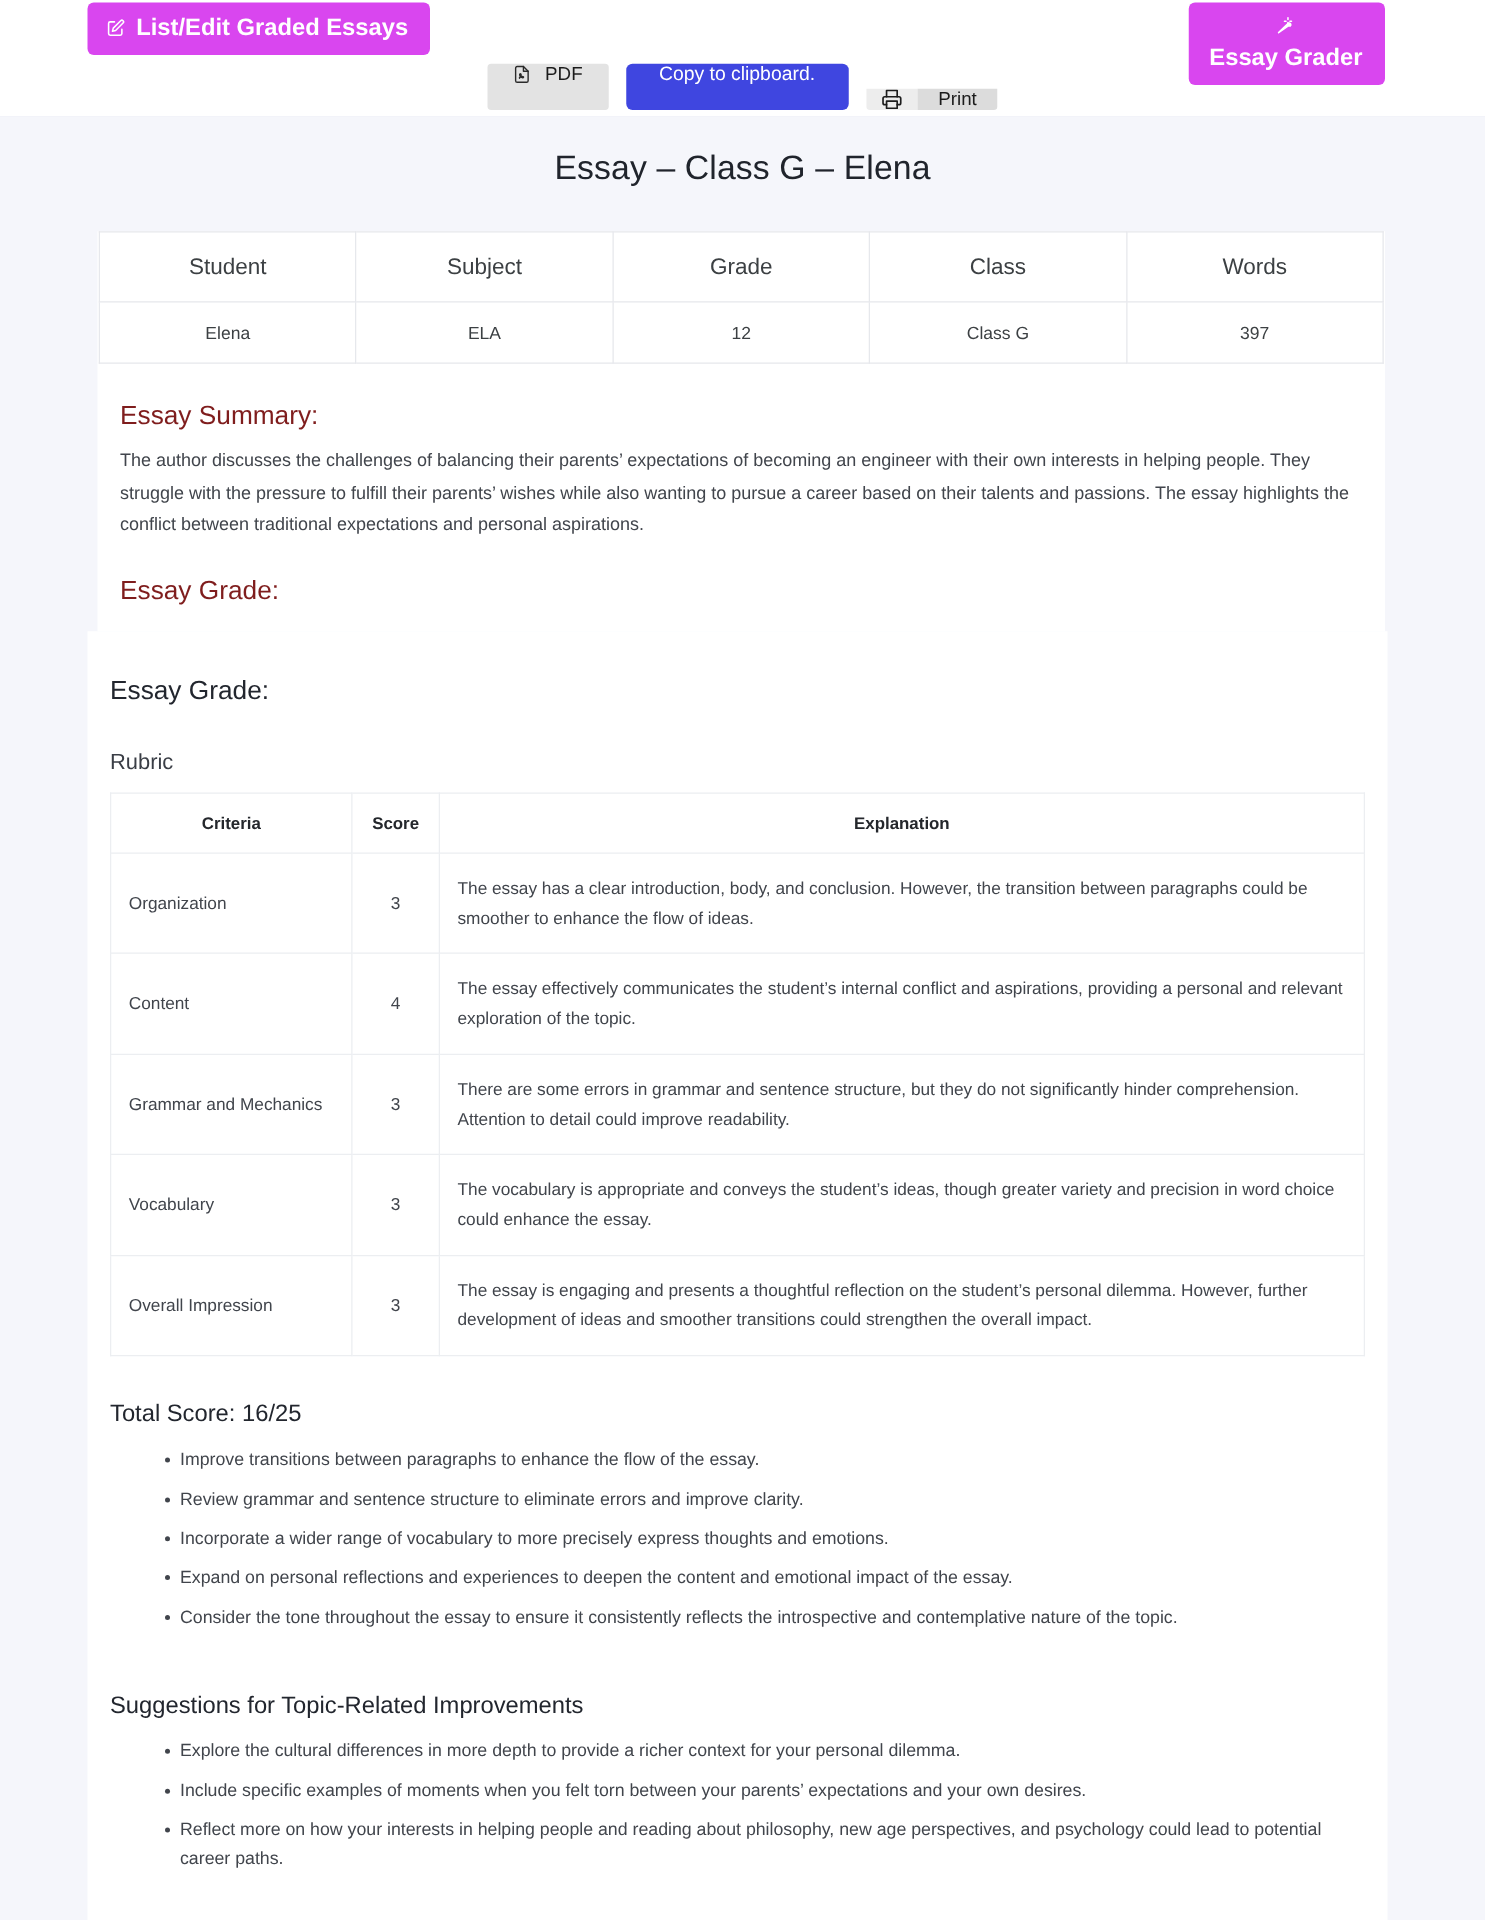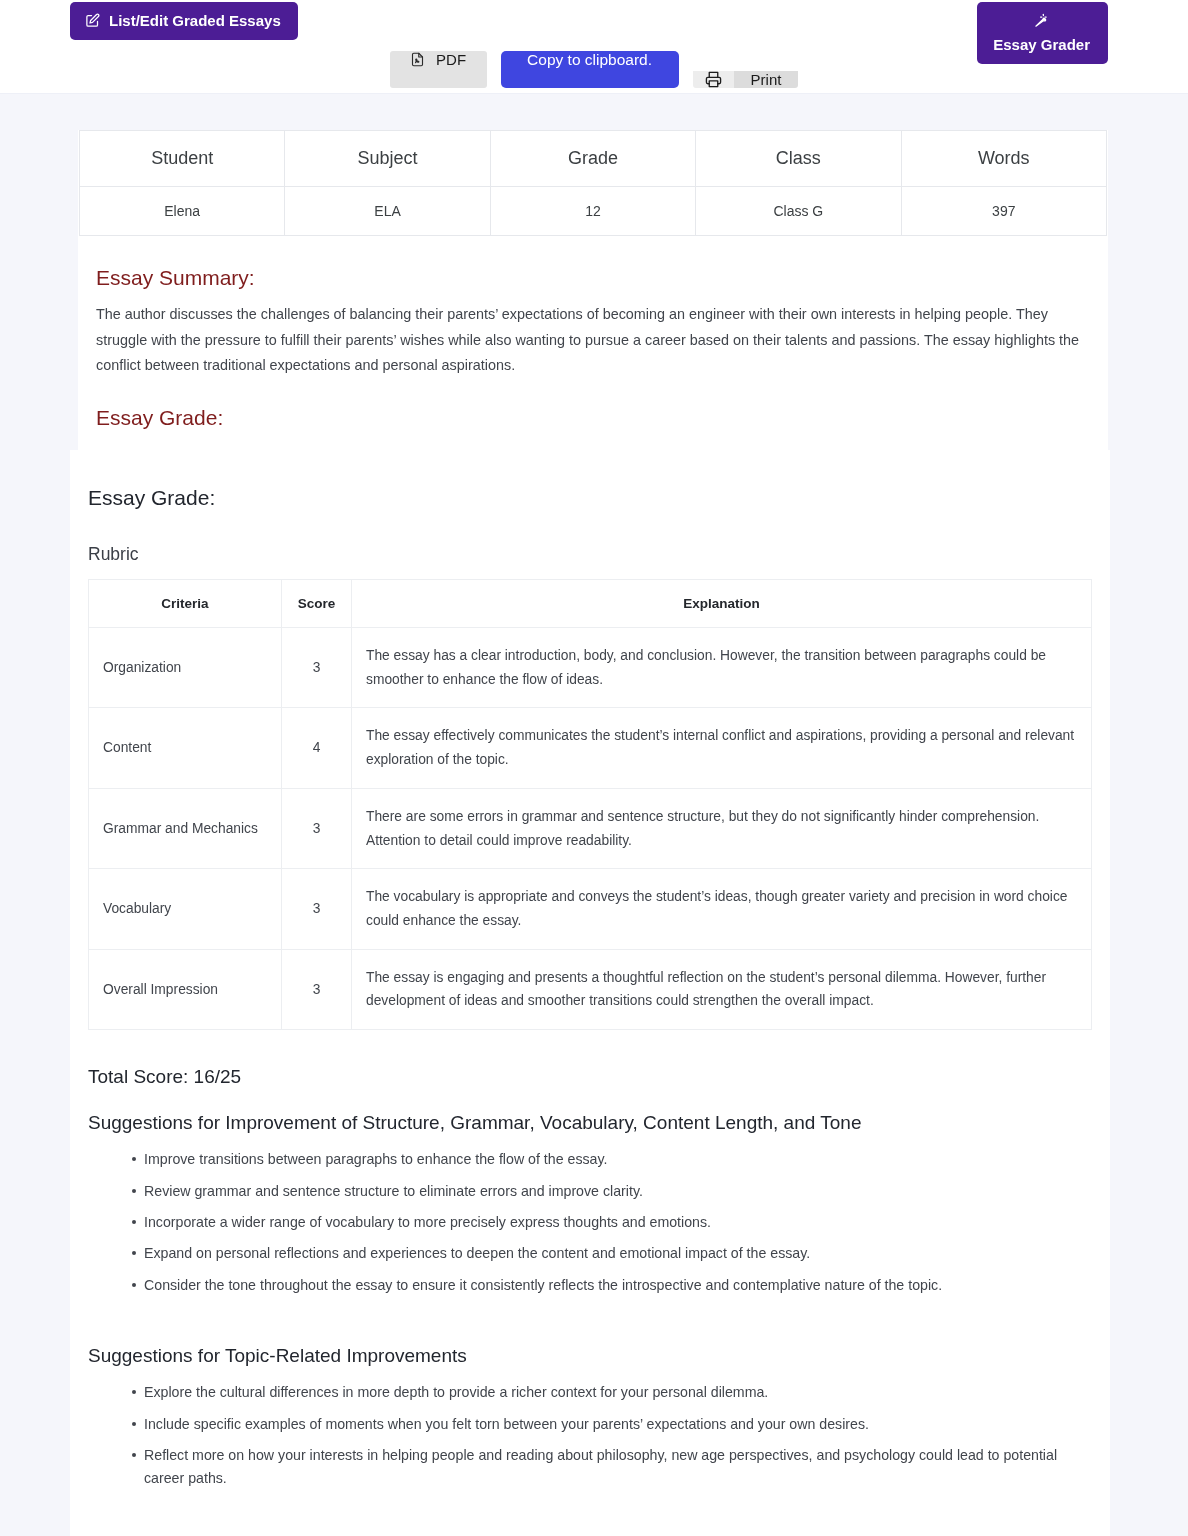--- a/index.html
+++ b/index.html
@@ -16,25 +16,25 @@
   }
 
   
   .topbar {
     position: relative;
     height: 94px;
     background: #ffffff;
     border-bottom: 1px solid #eef0f7;
   }
   .btn-primary {
-    background: #4c1d95;
+    background: #d946ef;
     color: #ffffff;
     border: none;
     border-radius: 5px;
-    font-size: 15px;
+    font-size: 19px;
     font-family: "Liberation Sans", sans-serif;
     font-weight: 600;
     display: inline-flex;
     align-items: center;
     gap: 9px;
     cursor: pointer;
     line-height: 1;
   }
   .nav-left {
     position: absolute;
@@ -314,20 +314,21 @@
         </svg>
       </span>
       <span class="tb-print-label">Print</span>
     </div>
 
   </div>
 </div>
 
 <div class="page">
 
+  <h1 class="doc-title">Essay – Class G – Elena</h1>
 
   <div class="card-top">
 
     <table class="info">
       <thead>
         <tr>
           <th>Student</th>
           <th>Subject</th>
           <th>Grade</th>
           <th>Class</th>
@@ -390,21 +391,20 @@
             <td class="c-criteria">Overall Impression</td>
             <td class="c-score">3</td>
             <td>The essay is engaging and presents a thoughtful reflection on the student’s personal dilemma. However, further development of ideas and smoother transitions could strengthen the overall impact.</td>
           </tr>
         </tbody>
       </table>
     </div>
 
     <h3 class="total-score">Total Score: 16/25</h3>
 
-    <h3 class="sug-h">Suggestions for Improvement of Structure, Grammar, Vocabulary, Content Length, and Tone</h3>
     <ul class="sug">
       <li>Improve transitions between paragraphs to enhance the flow of the essay.</li>
       <li>Review grammar and sentence structure to eliminate errors and improve clarity.</li>
       <li>Incorporate a wider range of vocabulary to more precisely express thoughts and emotions.</li>
       <li>Expand on personal reflections and experiences to deepen the content and emotional impact of the essay.</li>
       <li>Consider the tone throughout the essay to ensure it consistently reflects the introspective and contemplative nature of the topic.</li>
     </ul>
 
     <h3 class="sug-h second">Suggestions for Topic-Related Improvements</h3>
     <ul class="sug">

